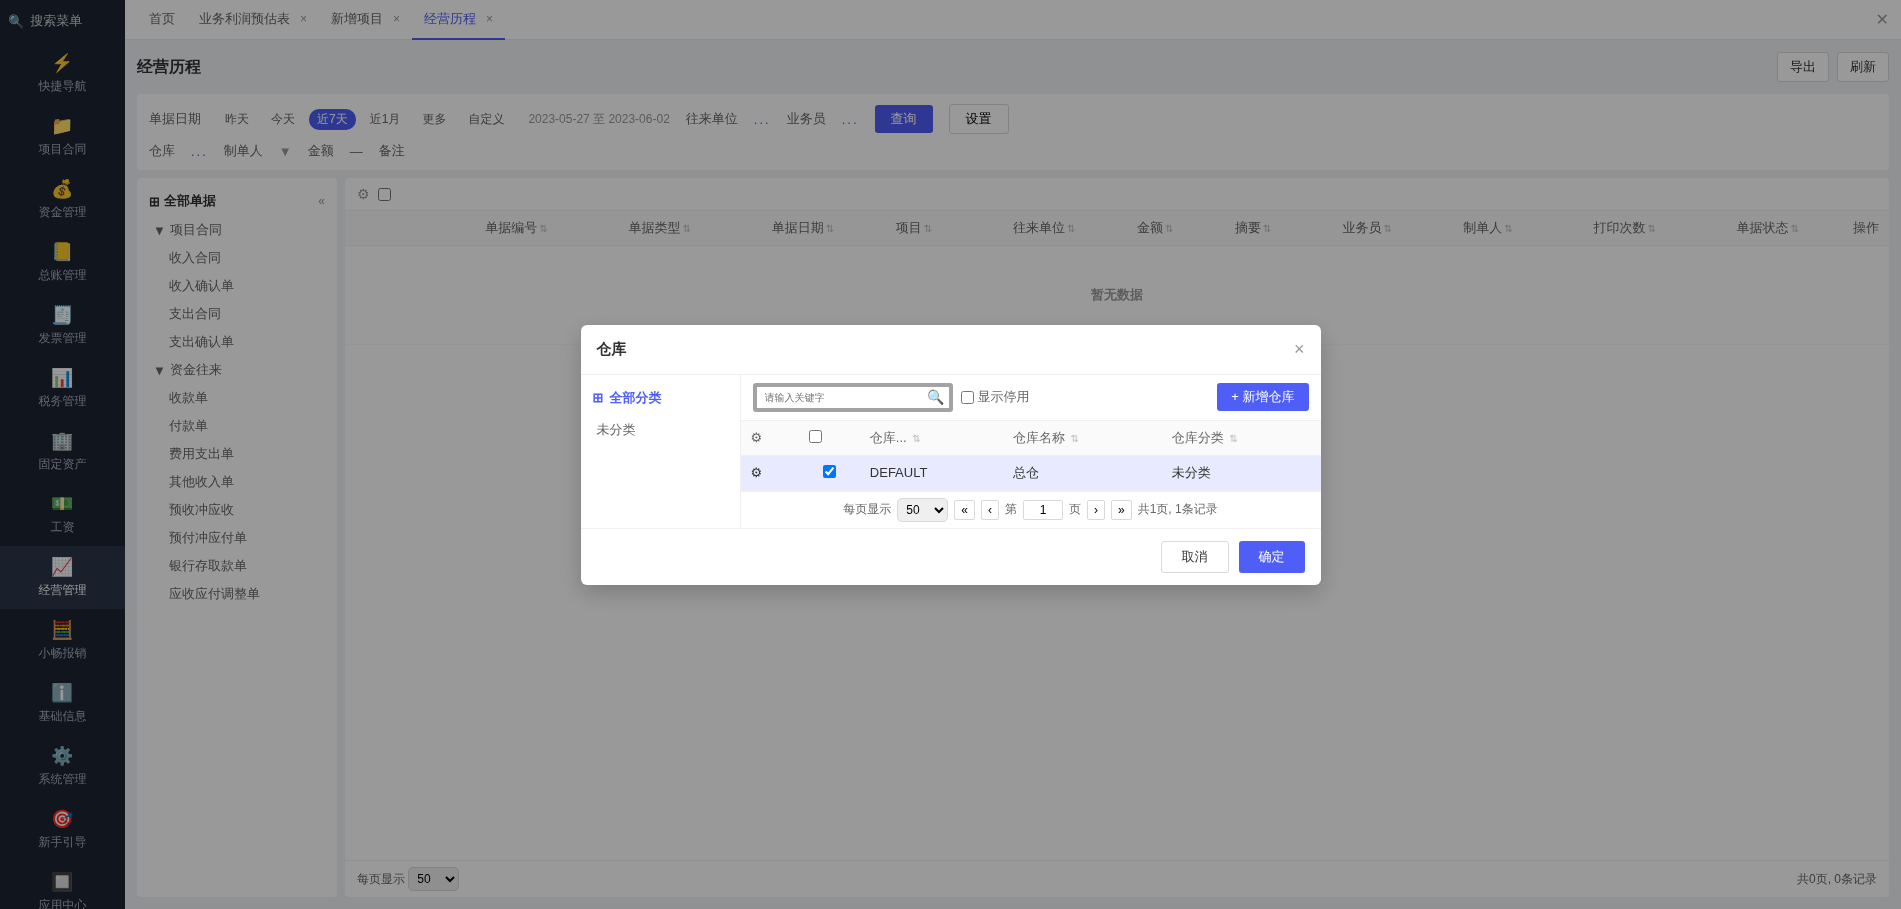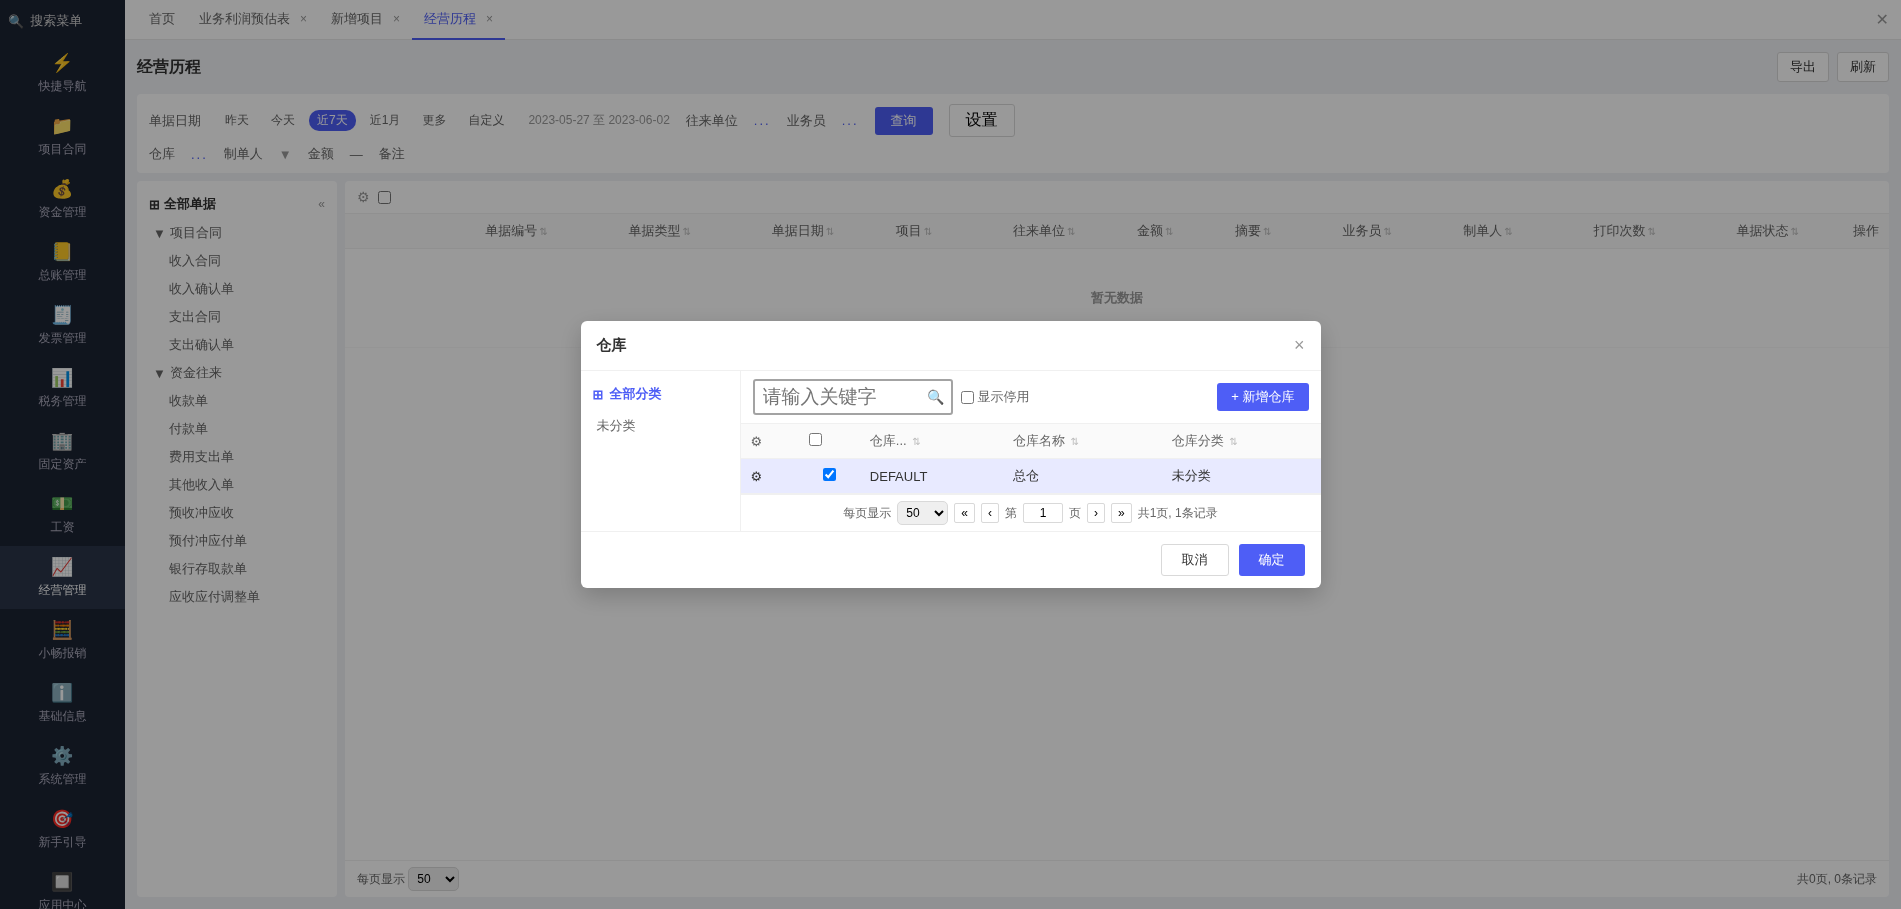--- a/index.html
+++ b/index.html
@@ -35,21 +35,21 @@
     
     .filter-area { background: #fff; padding: 10px 12px; border-radius: 4px; margin-bottom: 8px; }
     .filter-row { display: flex; align-items: center; gap: 16px; margin-bottom: 8px; flex-wrap: wrap; }
     .filter-label { color: #666; font-size: 13px; white-space: nowrap; }
     .filter-dates { display: flex; gap: 6px; align-items: center; }
     .date-btn { padding: 2px 8px; border-radius: 3px; cursor: pointer; font-size: 12px; color: #666; border: none; background: none; }
     .date-btn.active { background: #4e5ef6; color: #fff; border-radius: 10px; }
     .filter-date-range { color: #999; font-size: 12px; }
     .filter-select-dots { color: #4e5ef6; cursor: pointer; letter-spacing: 2px; }
     .btn-query { background: #4e5ef6; color: #fff; border: none; padding: 5px 16px; border-radius: 3px; cursor: pointer; font-size: 13px; }
-    .btn-setting { background: #fff; border: 1px solid #d9d9d9; padding: 5px 16px; border-radius: 3px; cursor: pointer; font-size: 16px; }
+    .btn-setting { background: #fff; border: 1px solid #d9d9d9; padding: 5px 16px; border-radius: 3px; cursor: pointer; font-size: 13px; }
 
     .filter-row2 { display: flex; align-items: center; gap: 16px; }
 
     
     .content-wrapper { display: flex; flex: 1; gap: 8px; overflow: hidden; }
     .left-panel { width: 200px; background: #fff; border-radius: 4px; padding: 8px; flex-shrink: 0; overflow-y: auto; }
     .panel-header { display: flex; align-items: center; justify-content: space-between; padding: 6px 4px; }
     .panel-title { font-size: 13px; color: #333; font-weight: bold; display: flex; align-items: center; gap: 4px; }
     .collapse-btn { cursor: pointer; color: #999; font-size: 12px; }
     .tree-item { padding: 5px 8px; cursor: pointer; color: #666; font-size: 13px; border-radius: 3px; }
@@ -77,21 +77,21 @@
     .modal { background: #fff; border-radius: 6px; width: 740px; max-height: 80vh; display: flex; flex-direction: column; box-shadow: 0 8px 24px rgba(0,0,0,0.2); }
     .modal-header { padding: 14px 16px; border-bottom: 1px solid #f0f0f0; display: flex; align-items: center; justify-content: space-between; }
     .modal-title { font-size: 15px; font-weight: bold; color: #333; }
     .modal-close { cursor: pointer; color: #999; font-size: 18px; }
     .modal-body { display: flex; flex: 1; overflow: hidden; }
     .modal-left { width: 160px; border-right: 1px solid #f0f0f0; padding: 8px 0; overflow-y: auto; }
     .modal-left-item { padding: 8px 16px; cursor: pointer; font-size: 13px; color: #666; }
     .modal-left-header { padding: 6px 12px; display: flex; align-items: center; gap: 6px; font-size: 13px; color: #4e5ef6; cursor: pointer; font-weight: bold; }
     .modal-right { flex: 1; display: flex; flex-direction: column; overflow: hidden; }
     .modal-toolbar { padding: 8px 12px; display: flex; align-items: center; gap: 8px; border-bottom: 1px solid #f0f0f0; }
-    .search-input { border: 2px solid #a3a3a3; padding: 5px 28px 5px 8px; border-radius: 3px; font-size: 19px; width: 200px; position: relative; }
+    .search-input { border: 4px solid #a3a3a3; padding: 5px 28px 5px 8px; border-radius: 3px; font-size: 10px; width: 200px; position: relative; }
     .search-wrap { position: relative; display: inline-block; }
     .search-icon { position: absolute; right: 8px; top: 50%; transform: translateY(-50%); color: #999; font-size: 14px; }
     .checkbox-label { display: flex; align-items: center; gap: 4px; font-size: 13px; color: #666; cursor: pointer; }
     .btn-add { background: #4e5ef6; color: #fff; border: none; padding: 5px 14px; border-radius: 3px; cursor: pointer; font-size: 13px; margin-left: auto; }
     .modal-table-wrap { flex: 1; overflow: auto; }
     .modal-table { width: 100%; border-collapse: collapse; font-size: 13px; }
     .modal-table th { padding: 8px 10px; background: #fafafa; border-bottom: 1px solid #f0f0f0; font-weight: normal; color: #666; text-align: left; white-space: nowrap; }
     .modal-table td { padding: 8px 10px; border-bottom: 1px solid #f0f0f0; color: #333; }
     .modal-table tr.selected-row td { background: #e8eaff; }
     .modal-footer-pagination { padding: 6px 12px; border-top: 1px solid #f0f0f0; display: flex; align-items: center; justify-content: center; gap: 6px; font-size: 12px; color: #666; }

